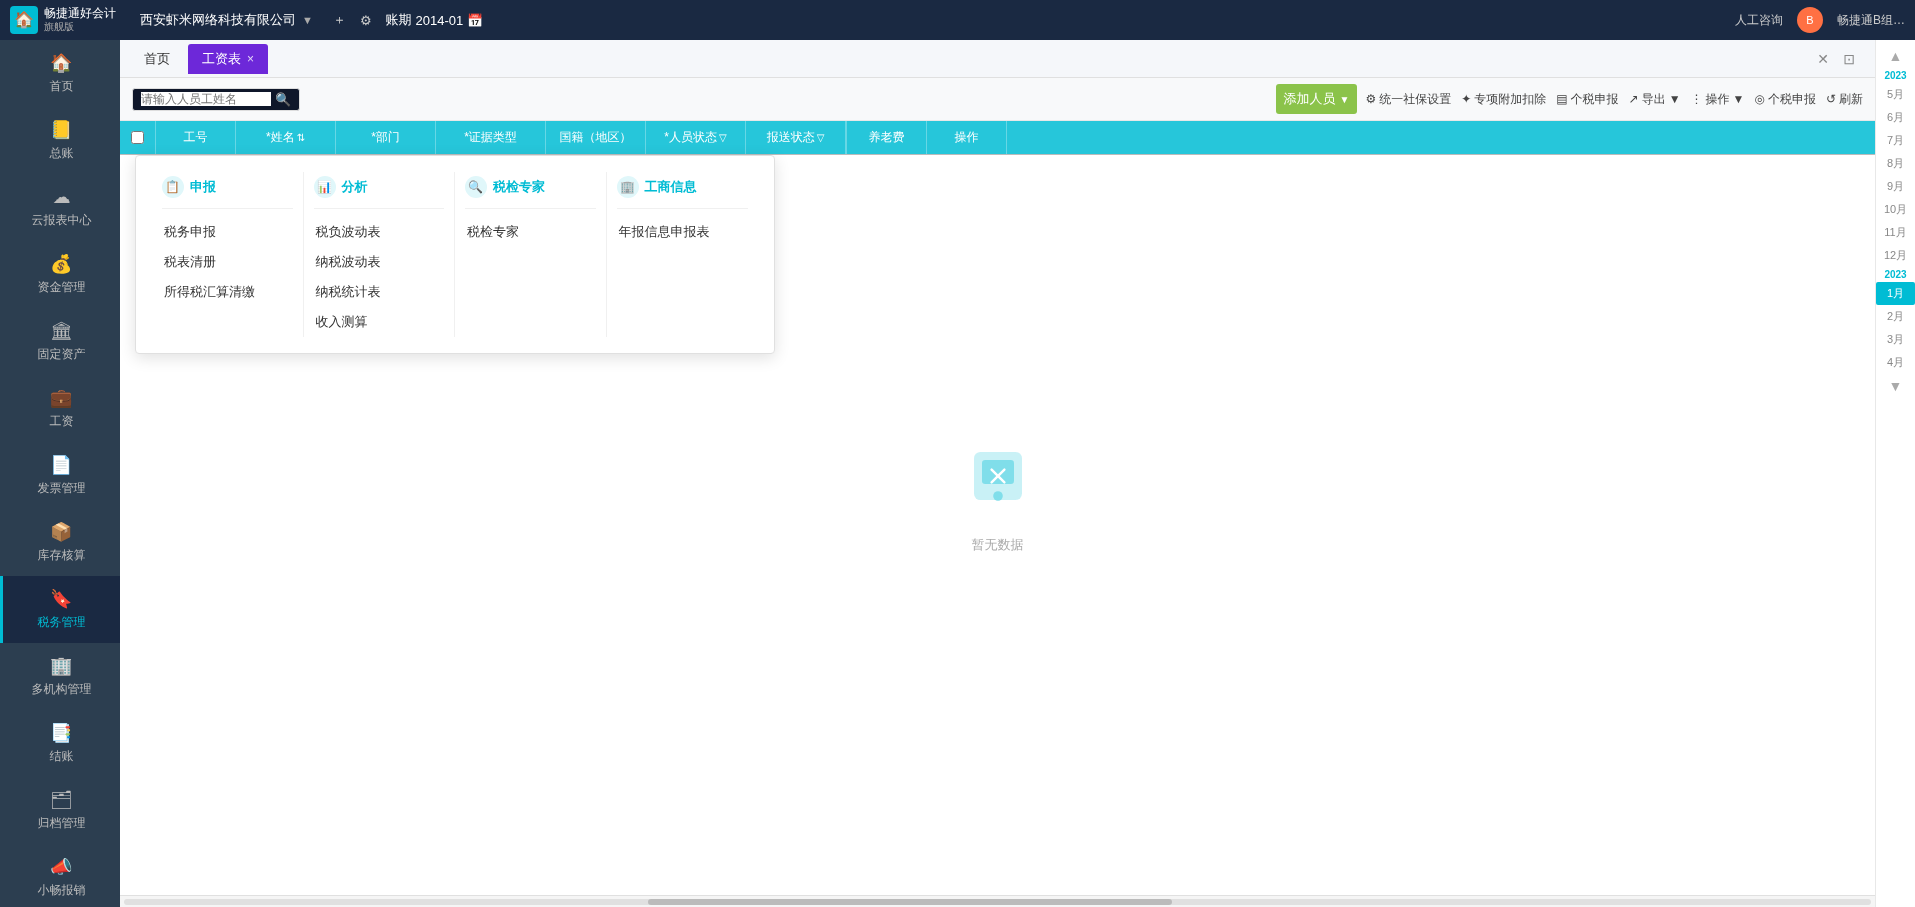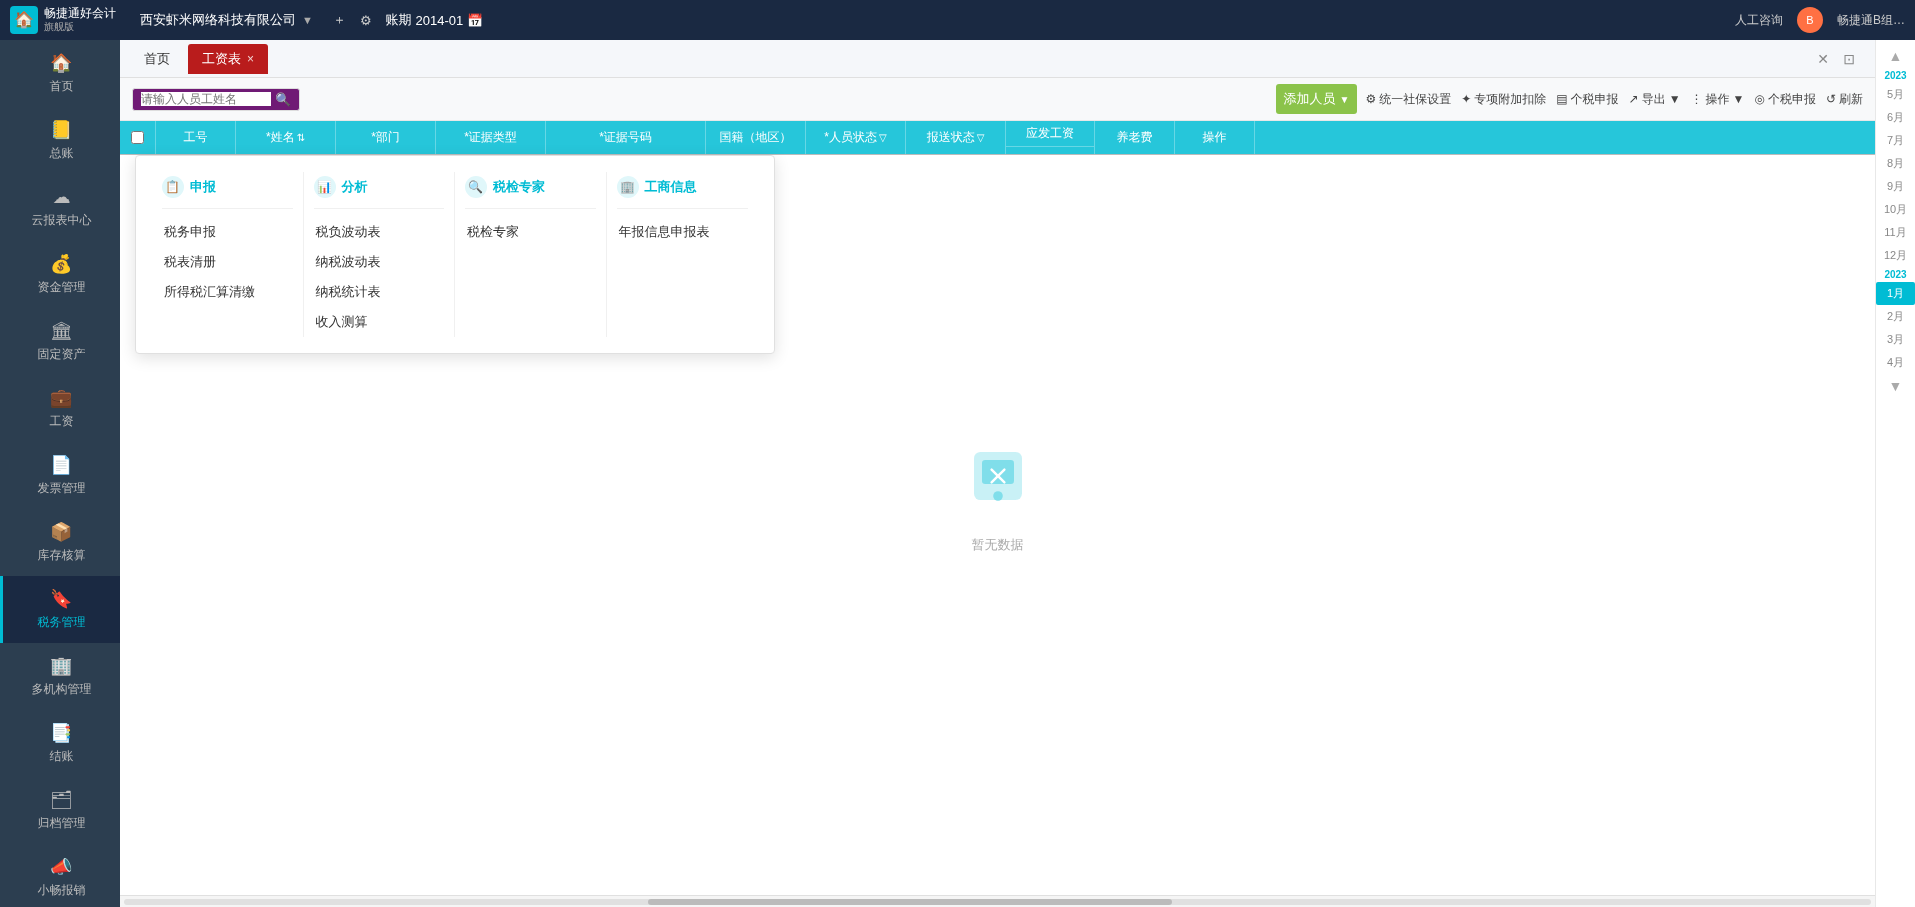--- a/index.html
+++ b/index.html
@@ -140,42 +140,42 @@
       display: flex;
       align-items: center;
       gap: 6px;
       cursor: pointer;
       font-size: 13px;
       border-radius: 2px;
       color: #555;
     }
     .tab.home { background: transparent; color: #333; }
     .tab.active {
-      background: #b91c1c;
+      background: #6d28d9;
       color: #fff;
       border-radius: 3px 3px 0 0;
     }
     .tab .close-btn { font-size: 12px; cursor: pointer; opacity: 0.8; }
 
     
     .toolbar {
       display: flex;
       align-items: center;
       padding: 6px 12px;
       background: #f8f9fa;
       border-bottom: 1px solid #e8e8e8;
       gap: 8px;
     }
     .search-input-wrap {
       display: flex;
       align-items: center;
       border: 1px solid #ddd;
       border-radius: 3px;
       padding: 3px 8px;
-      background: #701a75;
+      background: #0f172a;
       gap: 4px;
     }
     .search-input-wrap input {
       border: none;
       outline: none;
       font-size: 12px;
       width: 130px;
       color: #999;
     }
     .btn-add-person {
@@ -542,37 +542,33 @@
         <div class="th name-col">
           <span>*姓名</span>
           <span style="font-size:10px;">⇅</span>
         </div>
         <div class="th dept-col">
           <span>*部门</span>
         </div>
         <div class="th cert-type-col">
           <span>*证据类型</span>
         </div>
-        <div class="th cert-no-col">
-          <span>*证据号码</span>
-        </div>
         <div class="th nation-col">
           <span>国籍（地区）</span>
         </div>
         <div class="th person-status-col">
           <span>*人员状态</span>
           <span style="font-size:10px;">▽</span>
         </div>
         <div class="th report-status-col">
           <span>报送状态</span>
           <span style="font-size:10px;">▽</span>
         </div>
 
         <div style="display:flex; flex-direction:column; border-right:1px solid rgba(255,255,255,0.3);">
-          <div style="text-align:center; padding:4px 20px; border-bottom:1px solid rgba(255,255,255,0.3); font-size:12px;">应发工资</div>
         </div>
         <div class="th pension-col">
           <span>养老费</span>
         </div>
         <div class="th op-col">
           <span>操作</span>
         </div>
       </div>
     </div>
 

